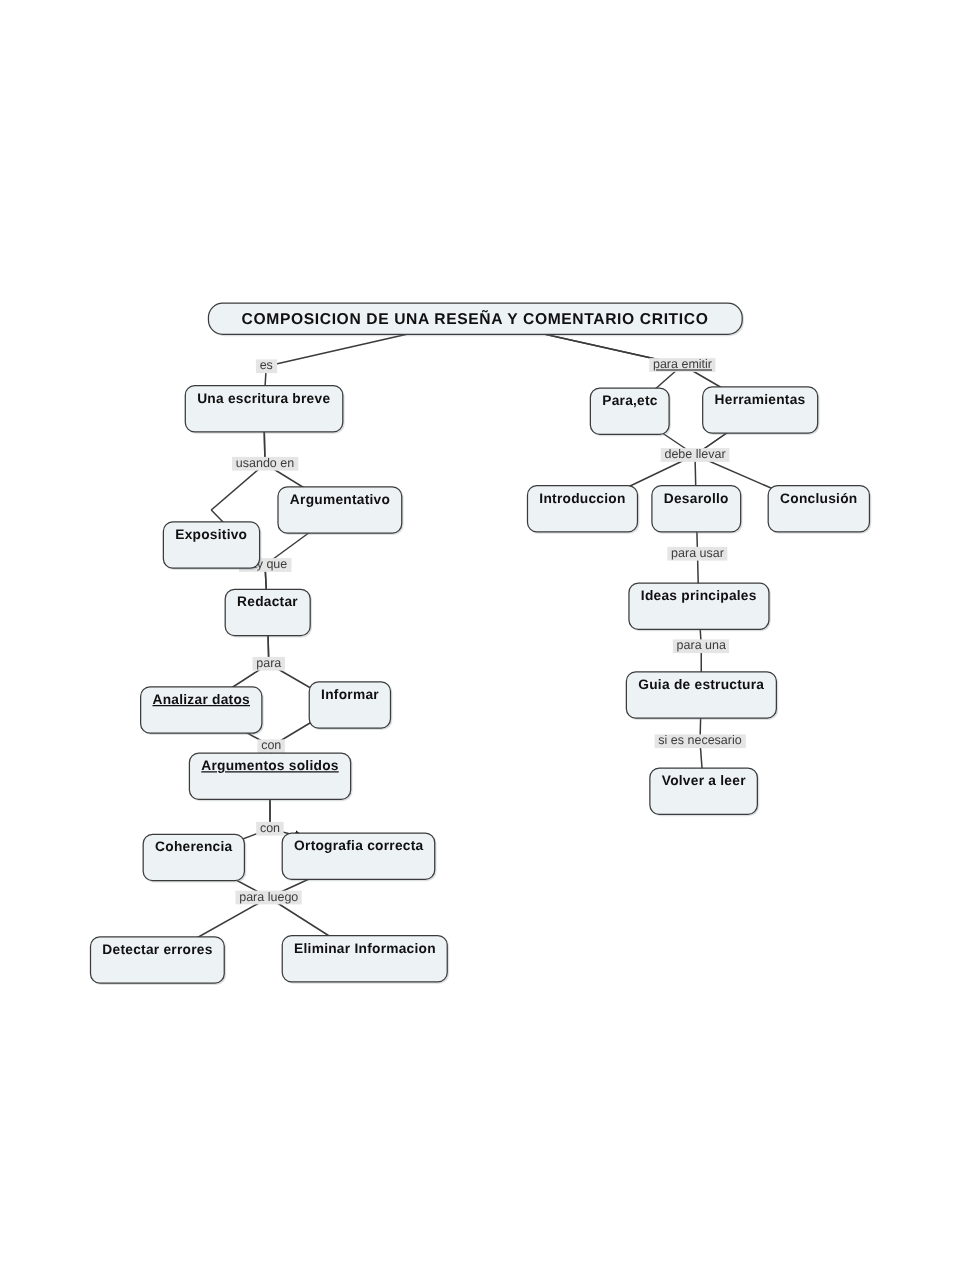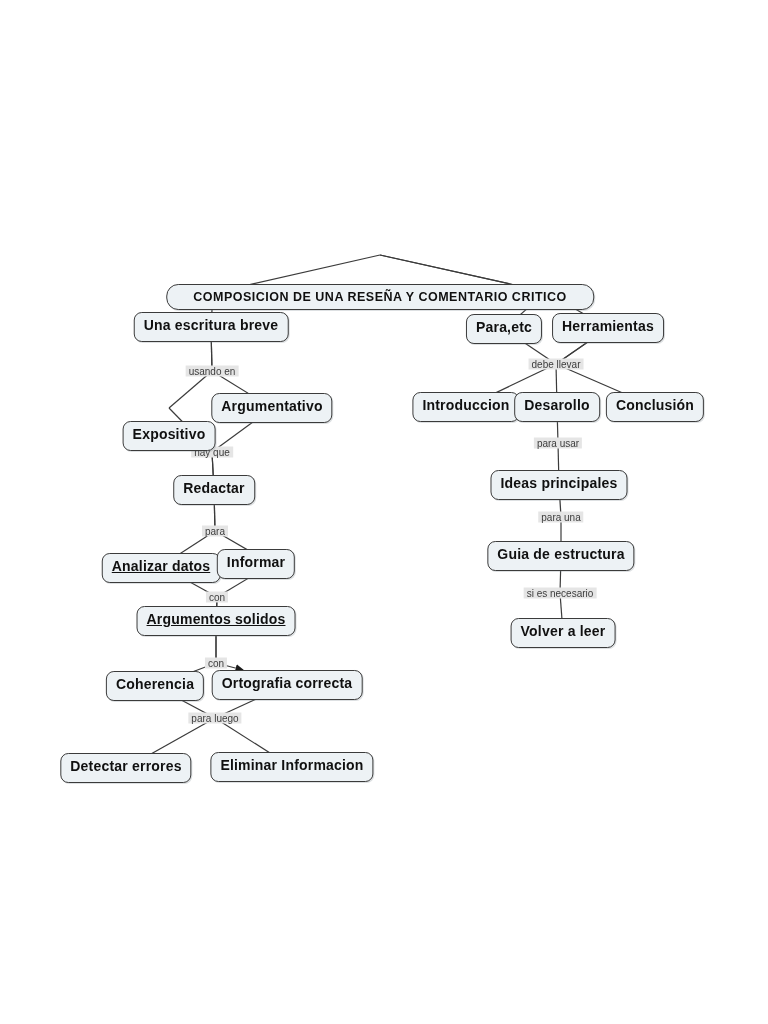--- a/index.html
+++ b/index.html
@@ -22,35 +22,34 @@
     left: 0;
     top: 0;
     z-index: 1;
   }
   .node {
     position: absolute;
     transform: translate(-50%, -50%);
     background: #edf2f5;
     border: 1.4px solid #3b3b3b;
     border-radius: 8px;
-    padding: 4px 9px 8px 9px;
-    font-size: 14px;
+    padding: 4px 9px 20px 9px;
+    font-size: 11px;
     font-weight: bold;
     color: #101010;
     letter-spacing: 0.2px;
     white-space: nowrap;
     z-index: 3;
     box-shadow: 1px 1px 0 rgba(120,130,140,0.25);
   }
   .node.title {
     font-size: 12.5px;
     padding: 5px 26px;
     border-radius: 12px;
     letter-spacing: 0.5px;
-    margin-top: 42px;
   }
   .link-label {
     position: absolute;
     transform: translate(-50%, -50%);
     background: #e5e5e5;
     padding: 0 3px;
     font-size: 10px;
     font-weight: normal;
     color: #3d3d3d;
     white-space: nowrap;
@@ -128,21 +127,21 @@
       <div class="node" style="left: 504px; top: 329px;">Para,etc</div>
       <div class="node" style="left: 608px; top: 328px;">Herramientas</div>
       <div class="node" style="left: 169px; top: 408px; margin-top: 28px;">Expositivo</div>
       <div class="node" style="left: 272px; top: 408px;">Argumentativo</div>
       <div class="node" style="left: 466px; top: 407px;">Introduccion</div>
       <div class="node" style="left: 557px; top: 407px;">Desarollo</div>
       <div class="node" style="left: 655px; top: 407px;">Conclusión</div>
       <div class="node" style="left: 214px; top: 490px;">Redactar</div>
       <div class="node" style="left: 559px; top: 485px;">Ideas principales</div>
       <div class="node" style="left: 161px; top: 568px; text-decoration: underline;">Analizar datos</div>
-      <div class="node" style="left: 256px; top: 564px;">Informar</div>
+      <div class="node" style="left: 280px; top: 564px;">Informar</div>
       <div class="node" style="left: 561px; top: 556px;">Guia de estructura</div>
       <div class="node" style="left: 216px; top: 621px; text-decoration: underline;">Argumentos solidos</div>
       <div class="node" style="left: 563px; top: 633px;">Volver a leer</div>
       <div class="node" style="left: 155px; top: 686px; text-align: right;">Coherencia</div>
       <div class="node" style="left: 287px; top: 685px; text-align: right;">Ortografia correcta</div>
       <div class="node" style="left: 126px; top: 768px;">Detectar errores</div>
       <div class="node" style="left: 292px; top: 767px;">Eliminar Informacion</div>
     </div>
 </div>
 

